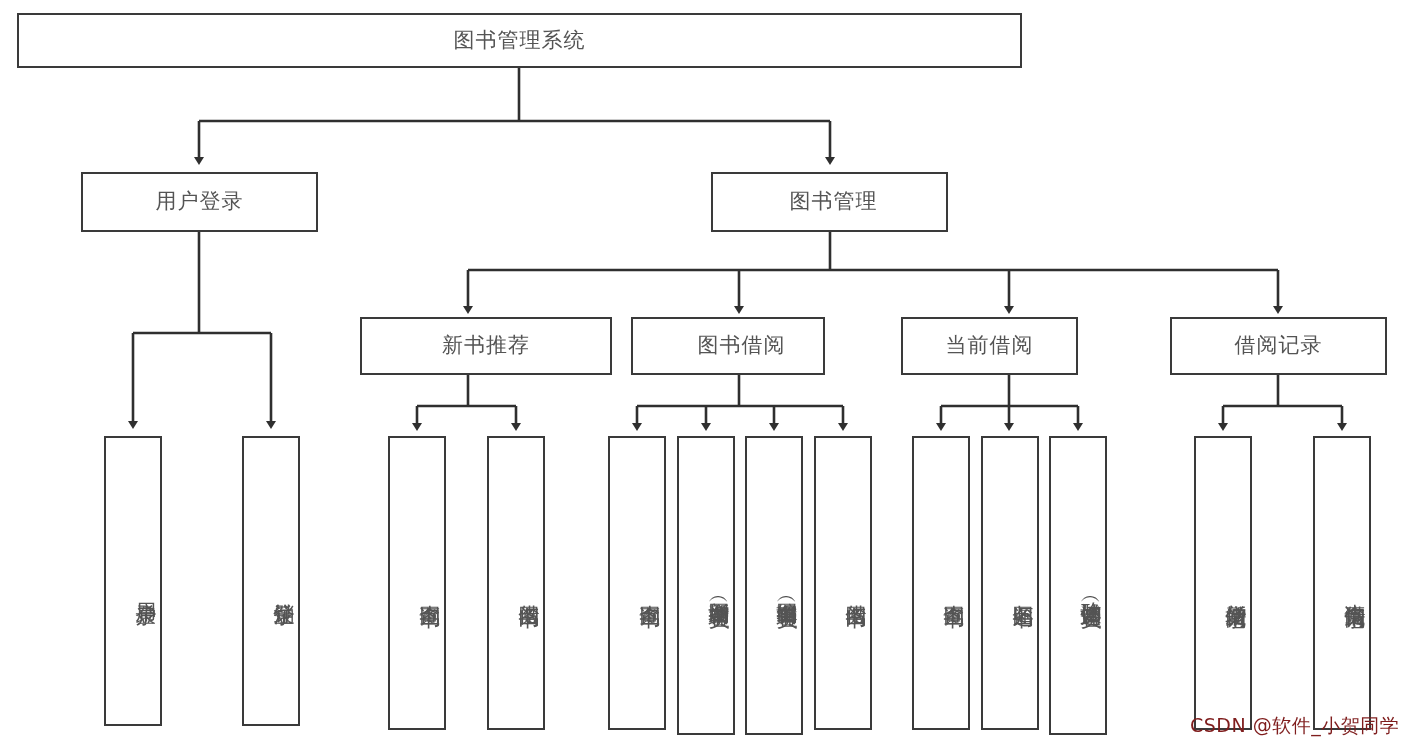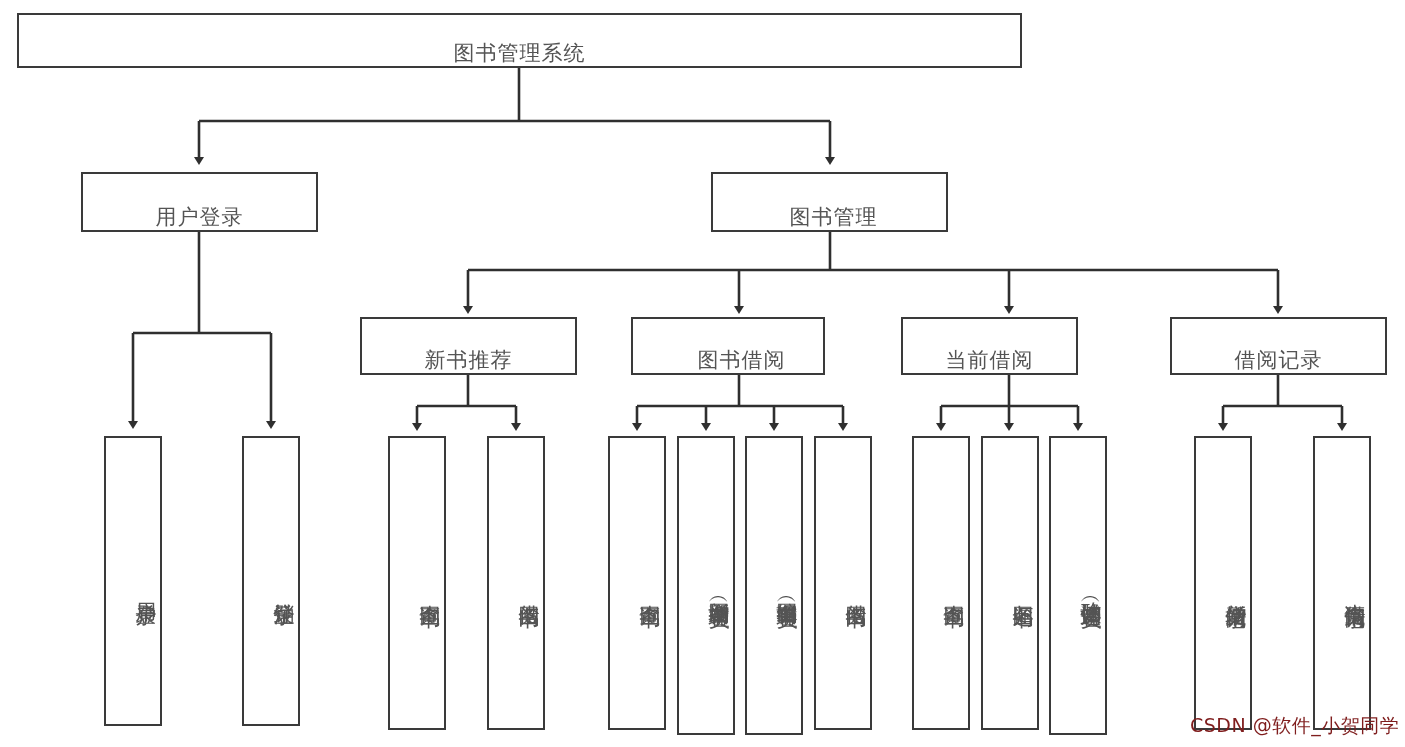--- a/index.html
+++ b/index.html
@@ -24,21 +24,21 @@
     width: 1405px;
     height: 747px;
     pointer-events: none;
   }
   .node {
     position: absolute;
     box-sizing: border-box;
     background: #ffffff;
     border: 2px solid #3a3a3a;
     display: flex;
-    align-items: flex-end;
+    align-items: center;
     justify-content: center;
     color: #545454;
     z-index: 2;
   }
   .node.horiz {
     font-size: 21px;
     line-height: 1.2;
     letter-spacing: 1px;
   }
   .node.vert {
@@ -123,21 +123,21 @@
   </div>
 
   <div class="node horiz" style="left:81px; top:172px; width:237px; height:60px;">
     <span>用户登录</span>
   </div>
 
   <div class="node horiz" style="left:711px; top:172px; width:237px; height:60px;padding-left:8px;">
     <span>图书管理</span>
   </div>
 
-  <div class="node horiz" style="left:360px; top:317px; width:217px; height:58px;">
+  <div class="node horiz" style="left:360px; top:317px; width:252px; height:58px;">
     <span>新书推荐</span>
   </div>
 
   <div class="node horiz" style="left:631px; top:317px; width:194px; height:58px;padding-left:27px;">
     <span>图书借阅</span>
   </div>
 
   <div class="node horiz" style="left:901px; top:317px; width:177px; height:58px;">
     <span>当前借阅</span>
   </div>

